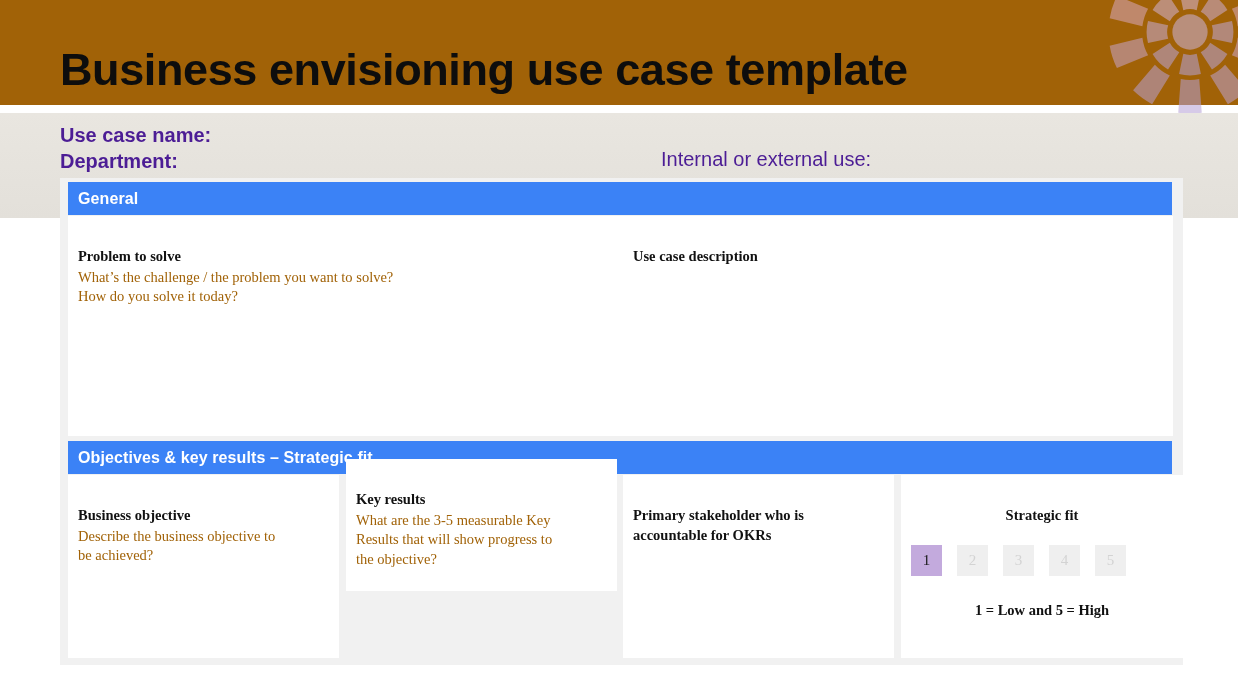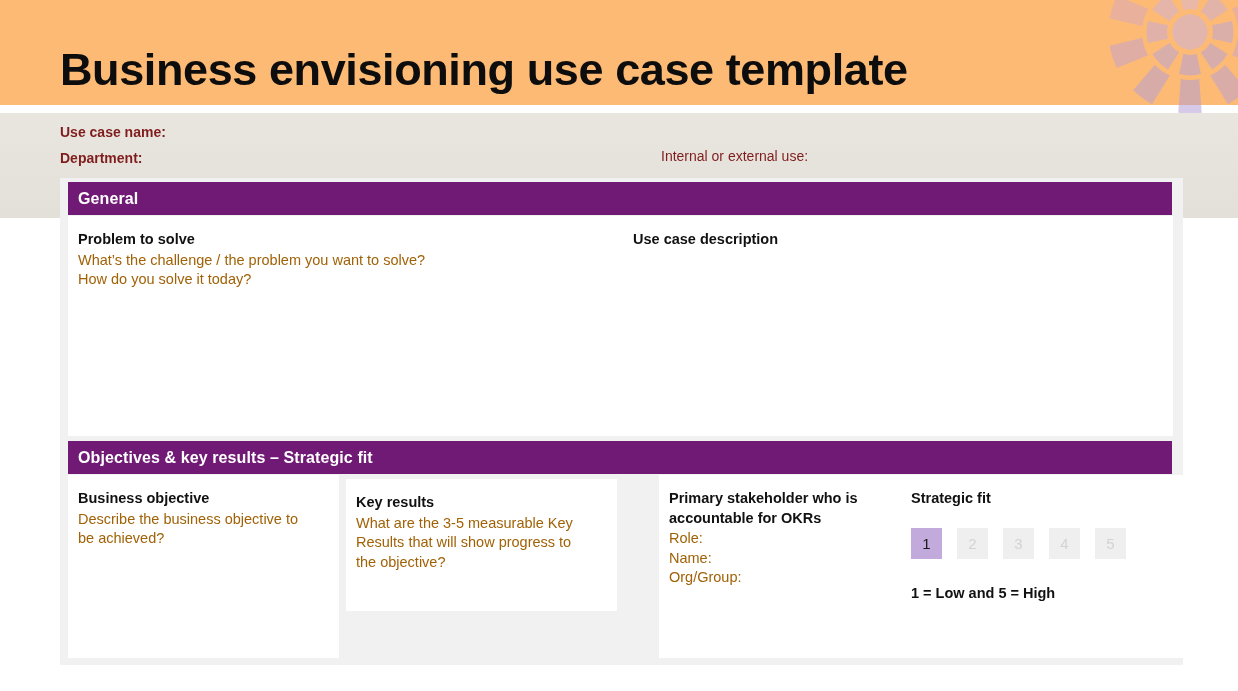--- a/index.html
+++ b/index.html
@@ -26,21 +26,21 @@
     opacity: 0.55;
     pointer-events: none;
   }
 
   
   .title-bar {
     position: absolute;
     left: 0; top: 0;
     width: 1238px;
     height: 105px;
-    background: #fdba74;
+    background: #a16207;
   }
   .page-title {
     position: absolute;
     left: 60px;
     top: 44px;
     font-size: 45px;
     font-weight: 600;
     letter-spacing: -0.4px;
     color: #0d0d0d;
     white-space: nowrap;
@@ -50,22 +50,22 @@
   .meta-band {
     position: absolute;
     left: 0;
     top: 113px;
     width: 1238px;
     height: 105px;
     background: linear-gradient(180deg,#e9e6e0 0%, #e3e0da 100%);
   }
   .meta-label {
     position: absolute;
-    font-size: 14px;
-    color: #7f1d1d;
+    font-size: 20px;
+    color: #4c1d95;
     white-space: nowrap;
   }
   .meta-usecase { left: 60px; top: 124px; font-weight: 600; }
   .meta-department { left: 60px; top: 150px; font-weight: 600; }
   .meta-internal { left: 661px; top: 148px; font-weight: 400; }
 
   
   .panel {
     position: absolute;
     left: 60px;
@@ -74,40 +74,41 @@
     height: 487px;
     background: #f1f1f1;
   }
 
   
   .section-head {
     position: absolute;
     left: 8px;
     width: 1104px;
     height: 33px;
-    background: #701a75;
+    background: #3b82f6;
     color: #ffffff;
     font-size: 16px;
     font-weight: 600;
     display: flex;
     align-items: center;
     padding-left: 10px;
     box-sizing: border-box;
     letter-spacing: 0.1px;
   }
   .section-head.general { top: 4px; }
   .section-head.okr { top: 263px; }
 
   
   .card {
     position: absolute;
     background: #ffffff;
     box-sizing: border-box;
-    padding: 14px 12px 10px 10px;
+    padding: 31px 12px 10px 10px;
     overflow: hidden;
+    font-family: Liberation Serif, serif;
   }
   .card-title {
     font-size: 14.5px;
     font-weight: 700;
     color: #111111;
     line-height: 1.35;
     margin-bottom: 1px;
   }
   .card-hint {
     font-size: 14.5px;
@@ -116,23 +117,23 @@
     line-height: 1.35;
   }
   .card-hint div { white-space: nowrap; }
 
   
   .card-problem    { left: 68px;  top: 216px; width: 556px; height: 220px; }
   .card-usecase    { left: 623px; top: 216px; width: 550px; height: 220px; }
 
   
   .card-objective  { left: 68px;  top: 475px; width: 271px; height: 183px; }
-  .card-keyresults { left: 346px; top: 479px; width: 271px; height: 132px; }
-  .card-stakeholder{ left: 623px; top: 475px; width: 271px; height: 183px; margin-left: 36px; }
-  .card-fit        { left: 901px; top: 475px; width: 284px; height: 183px; }
+  .card-keyresults { left: 346px; top: 459px; width: 271px; height: 132px; }
+  .card-stakeholder{ left: 623px; top: 475px; width: 271px; height: 183px; }
+  .card-fit        { left: 901px; top: 475px; width: 284px; height: 183px; text-align: center; }
 
   
   .rating-row {
     display: flex;
     gap: 15px;
     margin-top: 19px;
   }
   .rating-box {
     width: 31px;
     height: 31px;
@@ -229,25 +230,20 @@
     <div>Results that will show progress to</div>
     <div>the objective?</div>
   </div>
 </div>
 
 <div class="card card-stakeholder">
   <div class="card-title">
     <div>Primary stakeholder who is</div>
     <div>accountable for OKRs</div>
   </div>
-  <div class="card-hint">
-    <div>Role:</div>
-    <div>Name:</div>
-    <div>Org/Group:</div>
-  </div>
 </div>
 
 <div class="card card-fit">
   <div class="card-title">Strategic fit</div>
   <div class="rating-row">
     <div class="rating-box selected">1</div>
     <div class="rating-box">2</div>
     <div class="rating-box">3</div>
     <div class="rating-box">4</div>
     <div class="rating-box">5</div>

